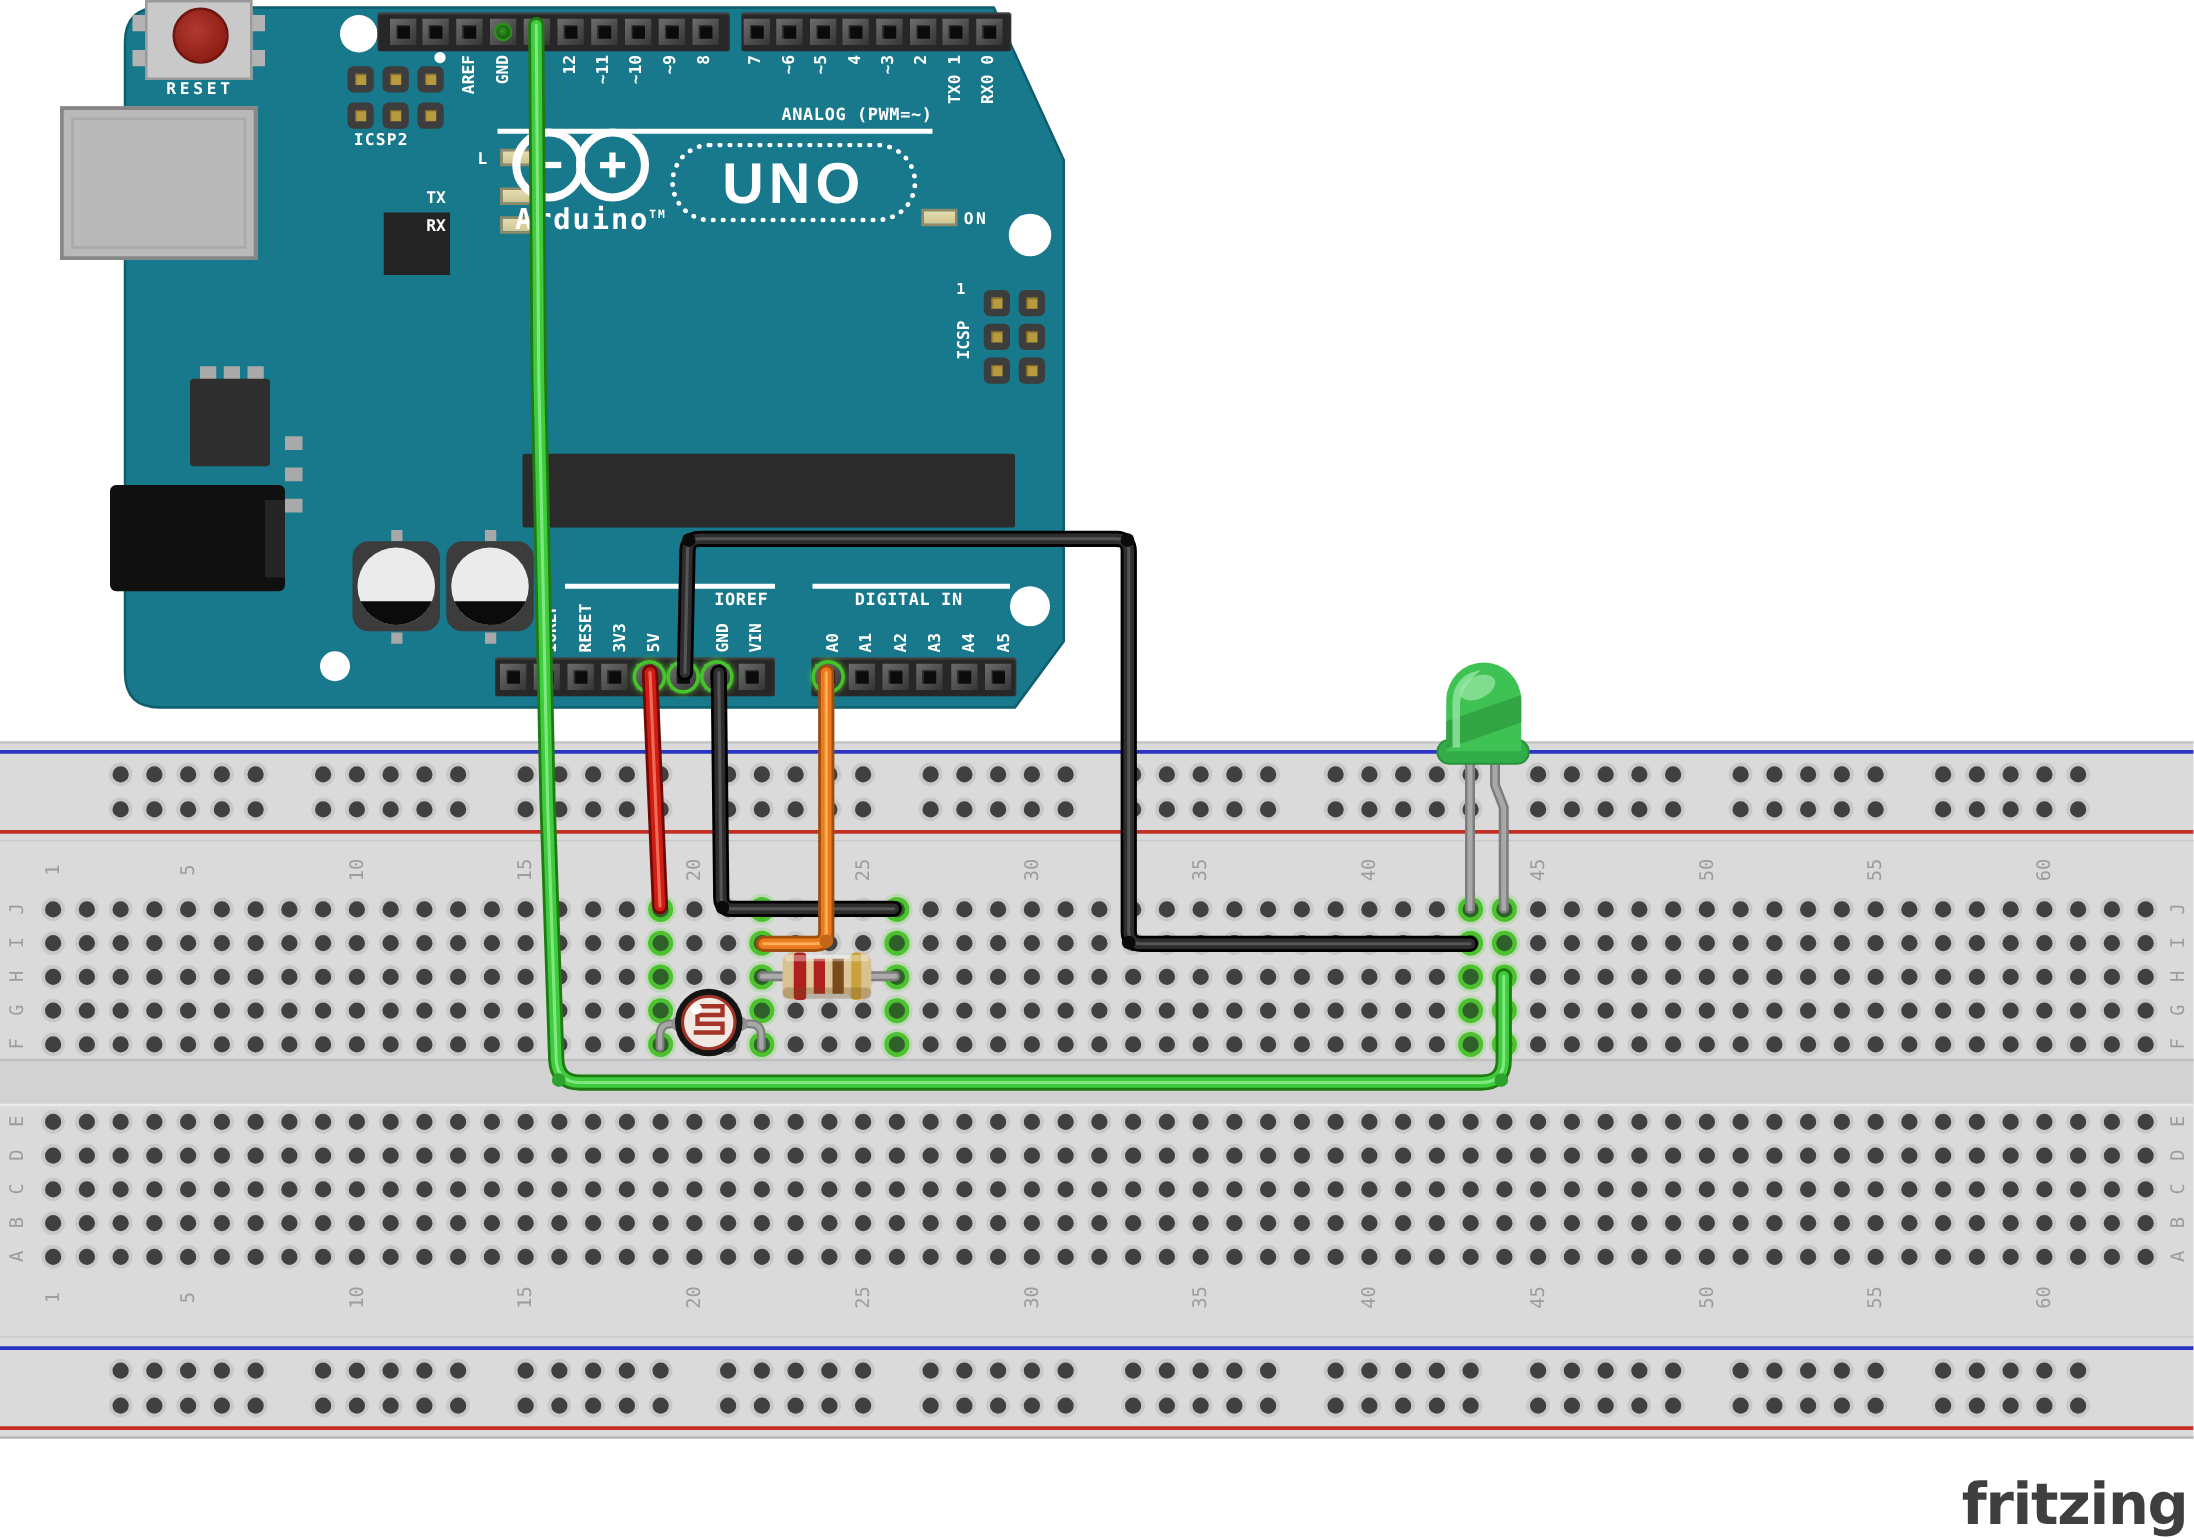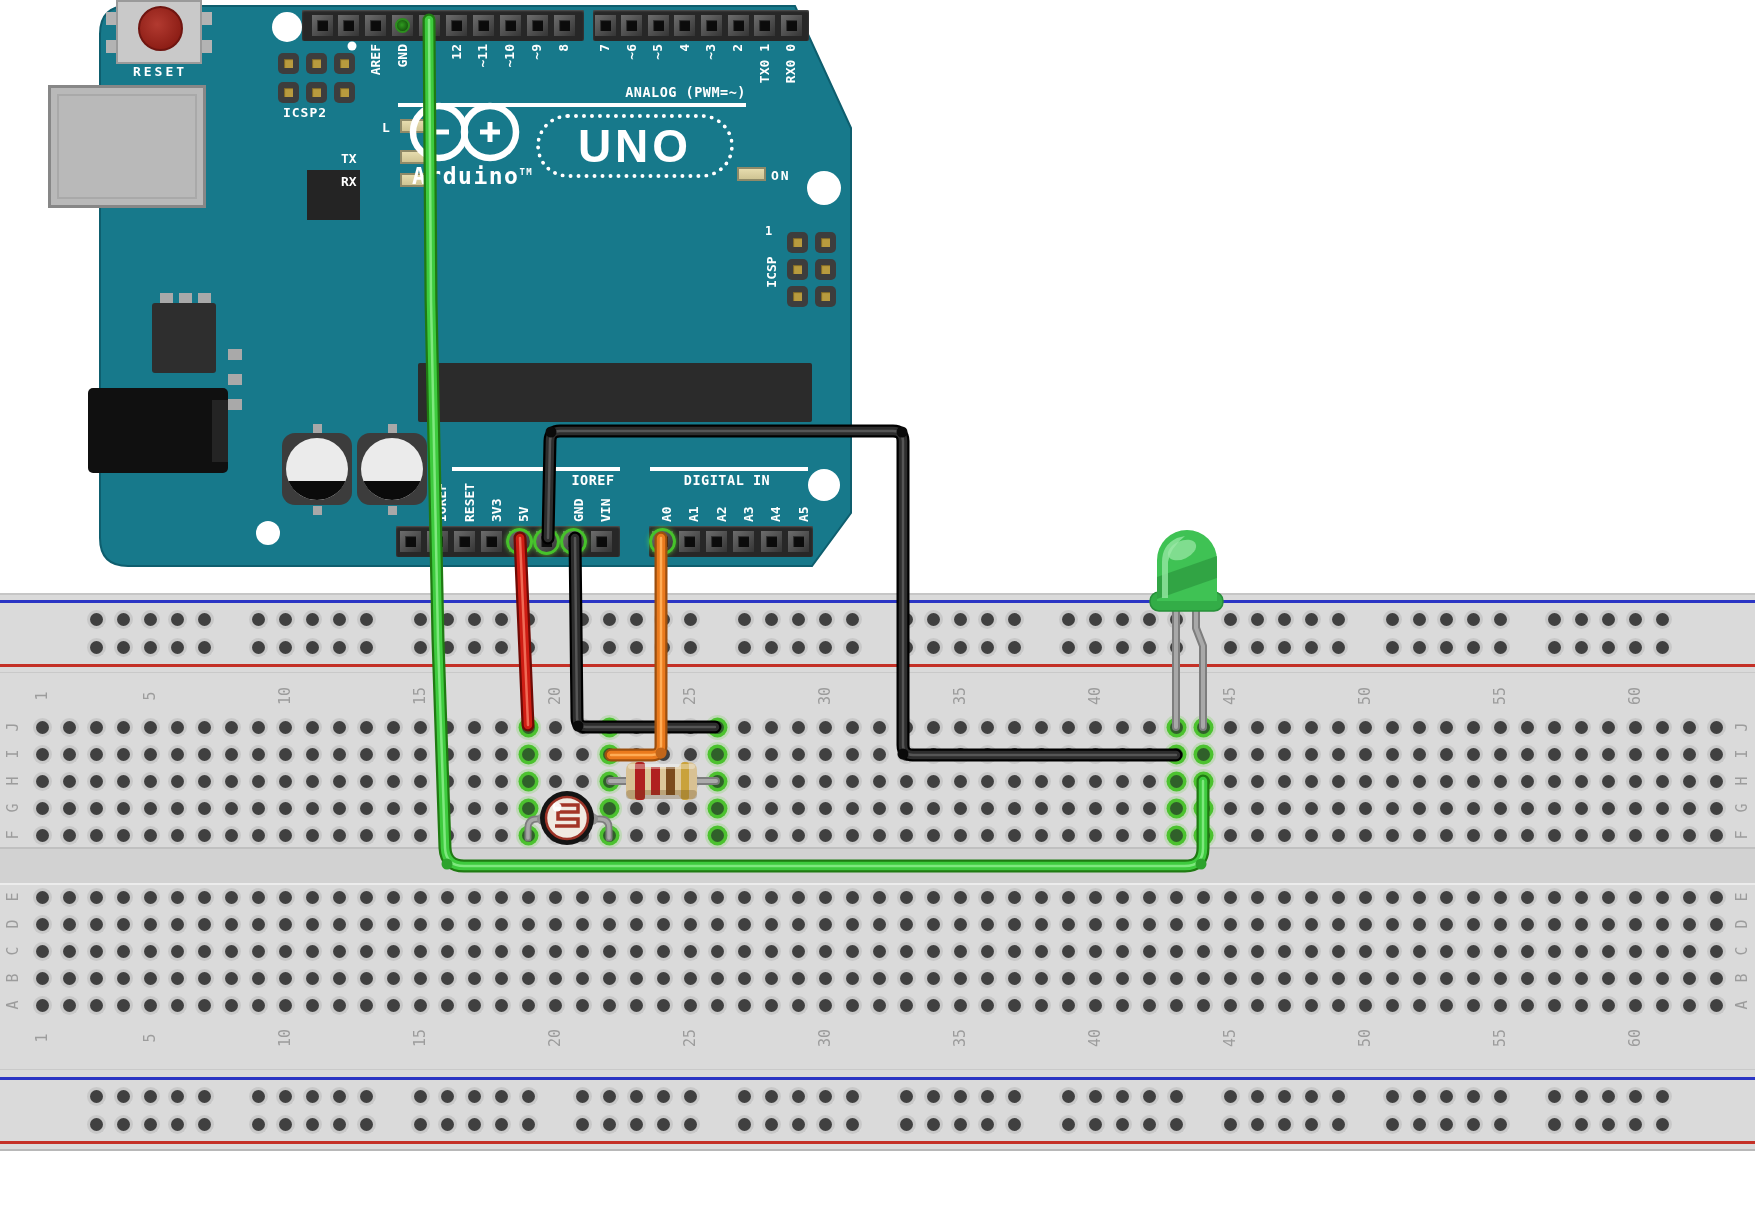--- a/index.html
+++ b/index.html
@@ -1182,13 +1182,14 @@
 
     <g>
       <path d="M429 20 L431 300 L438 640 L445 848 Q446 866 464 866 L1185 866 Q1203 866 1203 848 L1203 781" fill="none" stroke="#1f7a12" stroke-width="13" stroke-linecap="round" stroke-linejoin="round"></path>
       <path d="M429 20 L431 300 L438 640 L445 848 Q446 866 464 866 L1185 866 Q1203 866 1203 848 L1203 781" fill="none" stroke="#3ecb3e" stroke-width="8.5" stroke-linecap="round" stroke-linejoin="round"></path>
       <path d="M429 20 L431 300 L438 640 L445 848 Q446 866 464 866 L1185 866 Q1203 866 1203 848 L1203 781" fill="none" stroke="#7ee87e" stroke-width="2.5" stroke-linecap="round" stroke-linejoin="round"></path>
       <circle cx="447" cy="864" r="5.5" fill="#2da32d"></circle>
       <circle cx="1201" cy="864" r="5.5" fill="#2da32d"></circle>
     </g>
   </svg>
 
+  <div class="fritz">fritzing</div>
 </div>
 
 </body></html>

